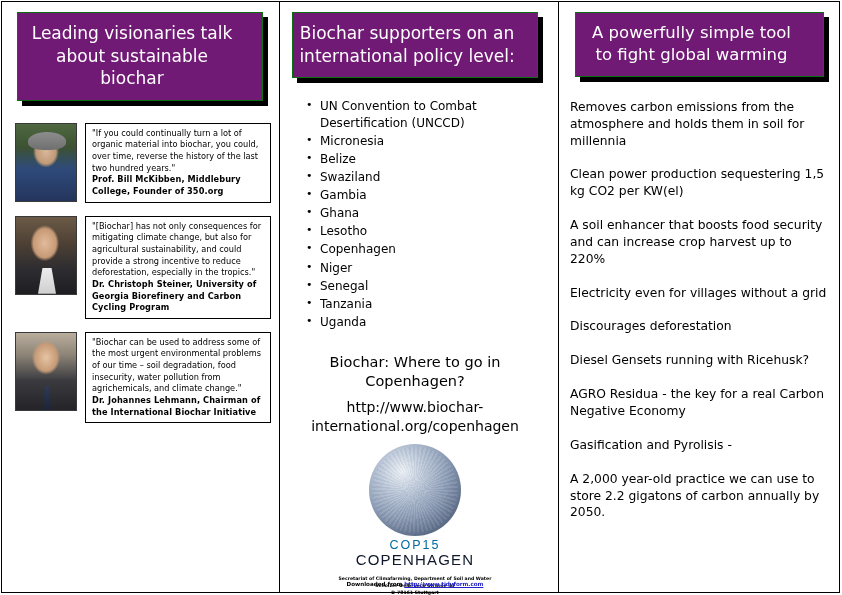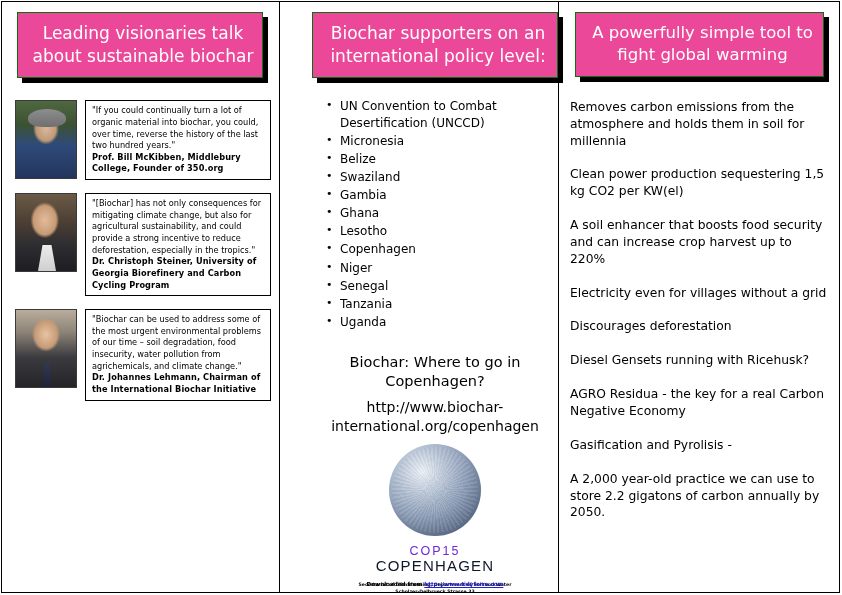--- a/index.html
+++ b/index.html
@@ -46,46 +46,46 @@
   .divider.d1 { left: 279px; }
   .divider.d2 { left: 558px; }
 
   .col {
     position: absolute;
     top: 0;
     height: 595px;
     box-sizing: border-box;
   }
   .col-1 { left: 1px;   width: 278px; }
-  .col-2 { left: 296px; width: 278px; }
+  .col-2 { left: 276px; width: 278px; }
   .col-3 { left: 559px; width: 281px; }
 
   
   .banner-wrap {
     position: relative;
     margin: 12px 16px 0 16px;
   }
   .banner-shadow {
     position: absolute;
     left: 5px;
     top: 5px;
     right: -5px;
     bottom: -5px;
     background: #000000;
   }
   .banner {
     position: relative;
-    background: #ec4899;
+    background: #701a75;
     border: 1px solid #0a6f0f;
     color: #ffffff;
     text-align: center;
     font-size: 17px;
     line-height: 1.33;
     font-weight: 400;
-    padding: 9px 0 10px 6px;
+    padding: 9px 22px 10px 6px;
     box-sizing: border-box;
   }
   .banner-3 { font-size: 16.5px; }
 
   
   .quotes {
     margin: 22px 0 0 0;
     padding: 0 8px 0 14px;
   }
   .quote-row {
@@ -209,24 +209,24 @@
   .globe::after {
     content: "";
     position: absolute;
     inset: 3px;
     border-radius: 50%;
     background:
       repeating-conic-gradient(from 0deg, rgba(255,255,255,0.16) 0deg 3deg, rgba(60,80,110,0.10) 3deg 6deg);
     opacity: 0.55;
   }
   .logo-cop {
-    margin-top: 8px;
+    margin-top: 2px;
     font-size: 12.5px;
     letter-spacing: 2px;
-    color: #6d28d9;
+    color: #0369a1;
     font-family: "Liberation Sans", sans-serif;
   }
   .logo-city {
     font-size: 15px;
     letter-spacing: 1.2px;
     color: #0f172a;
     font-family: "Liberation Sans", sans-serif;
     line-height: 1.05;
   }
 

